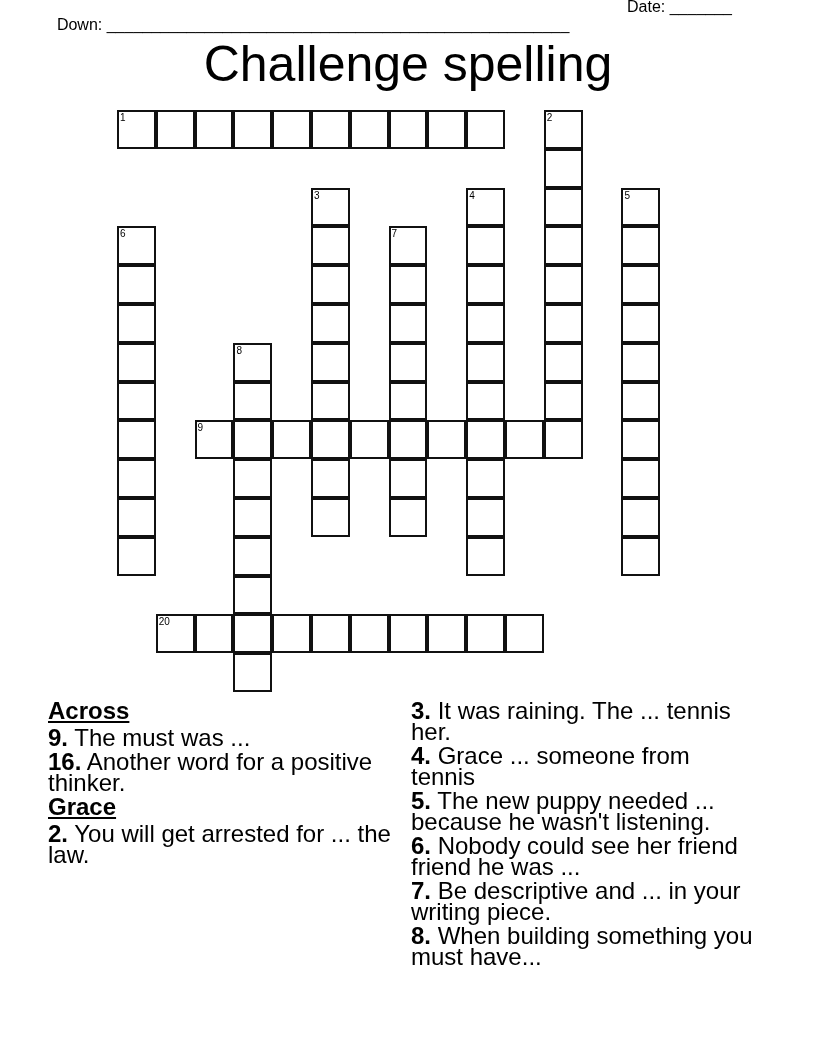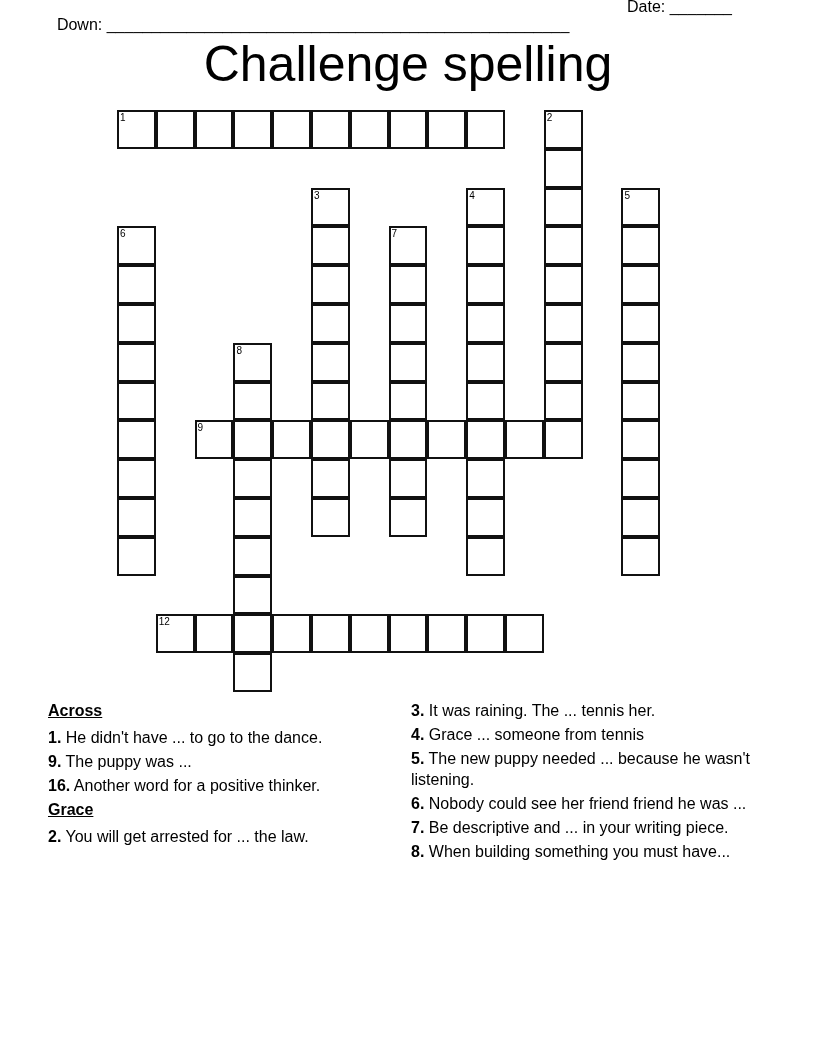--- a/index.html
+++ b/index.html
@@ -16,21 +16,21 @@
     font-size: 50px; line-height: 60px;
   }
   .grid { position: absolute; left: 0; top: 0; width: 816px; height: 700px; }
   .cell {
     position: absolute; width: 38.8px; height: 38.8px; box-sizing: border-box;
     border: 2px solid #111; background: #fff; margin-left: -1px; margin-top: -1px;
   }
   .cell .num {
     position: absolute; left: 1px; top: 0px; font-size: 10px; line-height: 11px;
   }
-  .clues { position: absolute; top: 700px; font-size: 16px; line-height: 21px; }
+  .clues { position: absolute; top: 700px; font-size: 24px; line-height: 21px; }
   .clues.left { left: 48px; width: 345px; }
   .clues.right { left: 411px; width: 345px; }
   .heading { font-weight: bold; text-decoration: underline; margin-bottom: 6px; }
   .clue { margin-bottom: 3px; }
   .clue b { font-weight: bold; }
 </style>
 </head>
 <body>
 
 <div class="header-line">
@@ -132,36 +132,35 @@
     <div class="cell" style="left: 234.4px; top: 615.4px;"></div>
     <div class="cell" style="left: 234.4px; top: 654.2px;"></div>
     <div class="cell" style="left: 195.6px; top: 421.4px;">
       <span class="num">9</span>
     </div>
     <div class="cell" style="left: 273.2px; top: 421.4px;"></div>
     <div class="cell" style="left: 350.8px; top: 421.4px;"></div>
     <div class="cell" style="left: 428.4px; top: 421.4px;"></div>
     <div class="cell" style="left: 506px; top: 421.4px;"></div>
     <div class="cell" style="left: 156.8px; top: 615.4px;">
-      <span class="num">12</span>
+      <span class="num">20</span>
     </div>
     <div class="cell" style="left: 195.6px; top: 615.4px;"></div>
     <div class="cell" style="left: 273.2px; top: 615.4px;"></div>
     <div class="cell" style="left: 312px; top: 615.4px;"></div>
     <div class="cell" style="left: 350.8px; top: 615.4px;"></div>
     <div class="cell" style="left: 389.6px; top: 615.4px;"></div>
     <div class="cell" style="left: 428.4px; top: 615.4px;"></div>
     <div class="cell" style="left: 467.2px; top: 615.4px;"></div>
     <div class="cell" style="left: 506px; top: 615.4px;"></div>
   </div>
 
 <div class="clues left">
   <div class="heading">Across</div>
-  <div class="clue"><b>1.</b><span> He didn't have ... to go to the dance.</span></div>
-  <div class="clue"><b>9.</b><span> The puppy was ...</span></div>
+  <div class="clue"><b>9.</b><span> The must was ...</span></div>
   <div class="clue"><b>16.</b><span> Another word for a positive thinker.</span></div>
   <div class="heading">Grace</div>
   <div class="clue"><b>2.</b><span> You will get arrested for ... the law.</span></div>
 </div>
 
 <div class="clues right">
   <div class="clue"><b>3.</b><span> It was raining. The ... tennis her.</span></div>
   <div class="clue"><b>4.</b><span> Grace ... someone from tennis</span></div>
   <div class="clue"><b>5.</b><span> The new puppy needed ... because he wasn't listening.</span></div>
   <div class="clue"><b>6.</b><span> Nobody could see her friend friend he was ...</span></div>

